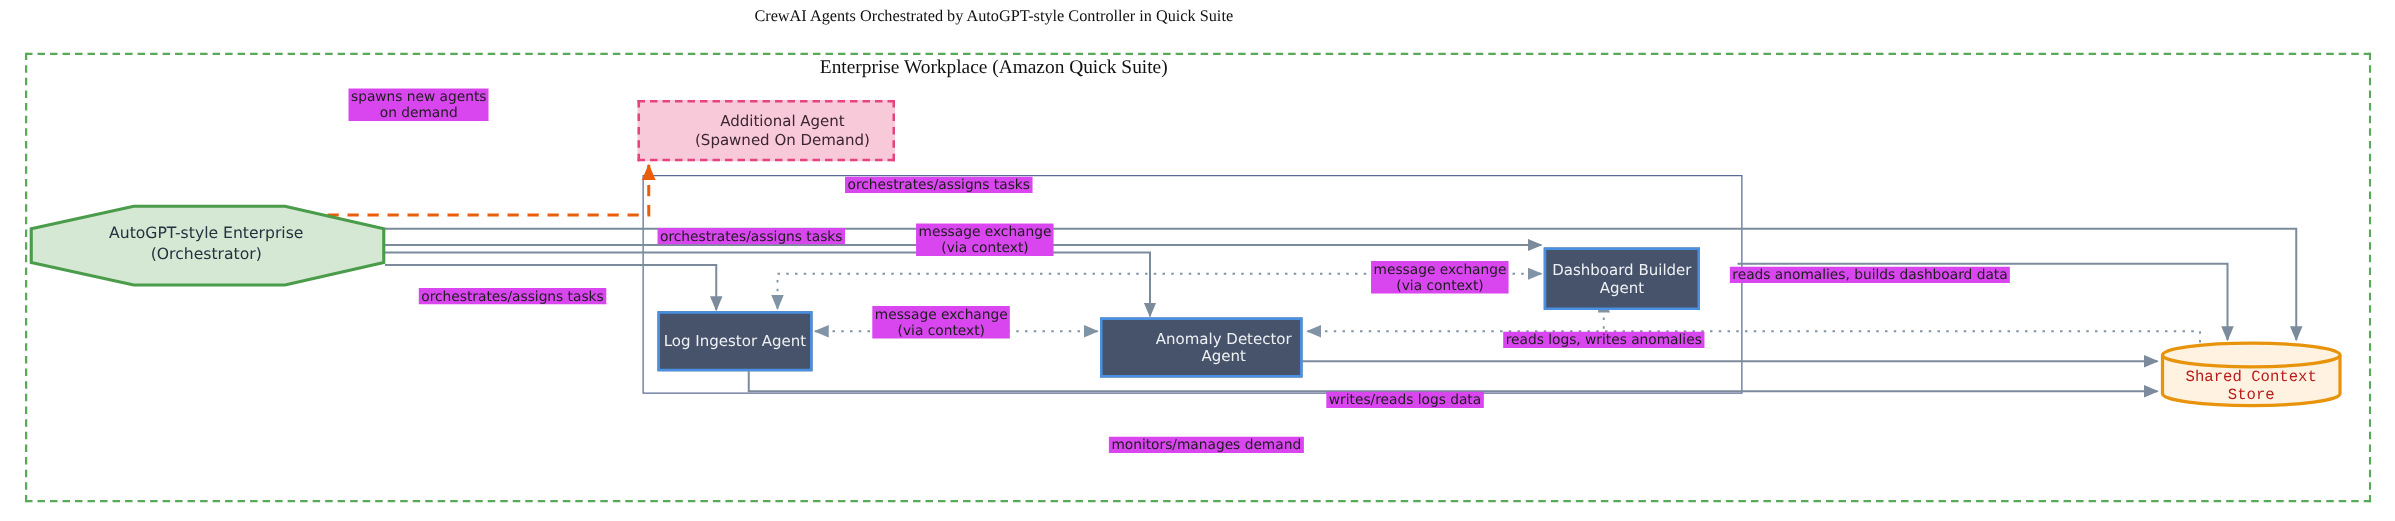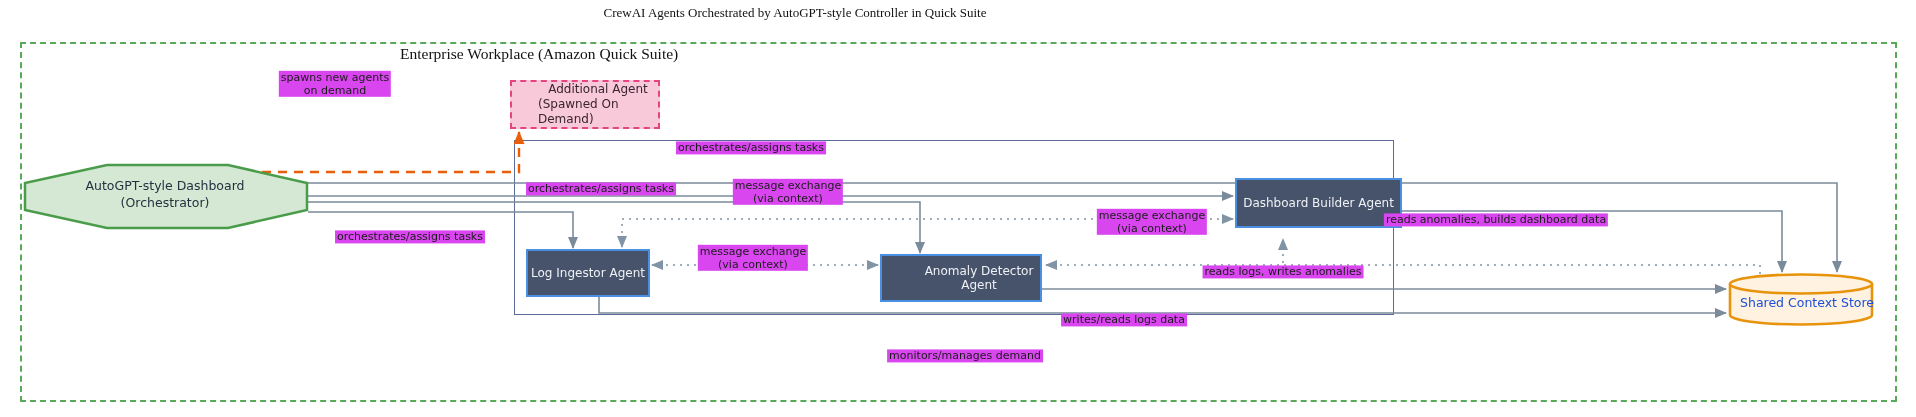--- a/index.html
+++ b/index.html
@@ -1,34 +1,34 @@
 <!DOCTYPE html>
 <html><head>
 <meta charset="utf-8">
 <style>
   html,body{margin:0;padding:0;background:#ffffff;}
   body{width:1916px;height:417px;overflow:hidden;font-family:"DejaVu Sans",sans-serif;}
   .canvas{position:relative;width:1916px;height:417px;background:#fff;}
   .abs{position:absolute;}
 
   .big-title{font-family:"Liberation Serif",serif;font-size:13px;color:#111;text-align:center;}
-  .group-title{font-family:"Liberation Serif",serif;font-size:15.5px;color:#111;text-align:left;}
+  .group-title{font-family:"Liberation Serif",serif;font-size:15.5px;color:#111;text-align:center;}
 
   .outer-group{border:2px dashed #58a958;border-radius:1px;}
   .crew-group{border:1.5px solid #5d6b99;}
 
   .node-label{color:#24313f;font-size:12.5px;text-align:center;line-height:1.35;}
   .agent-box{background:#47536a;border:2px solid #4a90e2;display:flex;align-items:center;justify-content:center;
              color:#eef1f5;font-size:12px;text-align:center;box-sizing:border-box;}
   .pink-box{background:#f8c9d9;border:2px dashed #e54481;display:flex;flex-direction:column;align-items:center;
             justify-content:center;color:#3a2530;font-size:12px;line-height:1.25;box-sizing:border-box;}
 
   .elabel{position:absolute;transform:translate(-50%,-50%);font-size:11px;color:#1c1c1c;text-align:center;
           line-height:1.2;white-space:pre-line;background:#d946ef;padding:0 2px;}
-  .store-label{position:absolute;width:100%;text-align:right;color:#1d4ed8;font-size:12.5px;}
+  .store-label{position:absolute;width:100%;text-align:center;color:#b91c1c;font-size:12.5px;font-family:Liberation Mono, monospace;}
   svg{display:block;}
 </style>
 </head>
 <body>
 
 <div class="canvas">
 
   <div class="abs big-title" style="left:400px;top:5px;width:790px;">CrewAI Agents Orchestrated by AutoGPT-style Controller in Quick Suite</div>
 
   <div class="abs outer-group" style="left:20px;top:42px;width:1873px;height:356px;"></div>
@@ -66,37 +66,37 @@
     <path d="M622,247 V219 H1233" fill="none" stroke="#8194a6" stroke-width="1.5" stroke-dasharray="2 5" marker-start="url(#ad-start)" marker-end="url(#ad-end)"></path>
     <path d="M1046,265 H1760 V275" fill="none" stroke="#8194a6" stroke-width="1.5" stroke-dasharray="2 5" marker-start="url(#ad-start)"></path>
     <path d="M1283,263 V239" fill="none" stroke="#8194a6" stroke-width="1.5" stroke-dasharray="2 5" marker-end="url(#ad-end)"></path>
   </svg>
 
   <div class="abs" style="left:20px;top:160px;width:292px;height:72px;">
     <svg width="292" height="72">
       <polygon points="87,5 208,5 287,23 287,50 208,68 87,68 5,50 5,23" fill="#d5e8d4" stroke="#4a9c4a" stroke-width="2.5"></polygon>
     </svg>
     <div class="abs node-label" style="left:20px;top:18px;width:250px;">
-      <div>AutoGPT-style Dashboard</div>
+      <div>AutoGPT-style Enterprise</div>
       <div>(Orchestrator)</div>
     </div>
   </div>
 
-  <div class="abs pink-box" style="left:510px;top:80px;width:150px;height:49px;padding-left:26px;">
+  <div class="abs pink-box" style="left:510px;top:80px;width:206px;height:49px;padding-left:26px;">
     <div>Additional Agent</div>
     <div>(Spawned On Demand)</div>
   </div>
 
   <div class="abs agent-box" style="left:526px;top:249px;width:124px;height:48px;">
     <span>Log Ingestor Agent</span>
   </div>
   <div class="abs agent-box" style="left:880px;top:254px;width:162px;height:48px;padding-left:36px;">
     <span>Anomaly Detector Agent</span>
   </div>
-  <div class="abs agent-box" style="left:1235px;top:178px;width:167px;height:50px;">
+  <div class="abs agent-box" style="left:1235px;top:198px;width:125px;height:50px;">
     <span>Dashboard Builder Agent</span>
   </div>
 
   <div class="abs" style="left:1728px;top:272px;width:146px;height:56px;">
     <svg width="146" height="56">
       <path d="M2,12 L2,43 A71,9.5 0 0 0 144,43 L144,12" fill="#fff2e0" stroke="#e8930c" stroke-width="2.6"></path>
       <ellipse cx="73" cy="12" rx="71" ry="9.5" fill="#fff2e0" stroke="#e8930c" stroke-width="2.6"></ellipse>
     </svg>
     <div class="store-label" style="top:23px;">Shared Context Store</div>
   </div>

